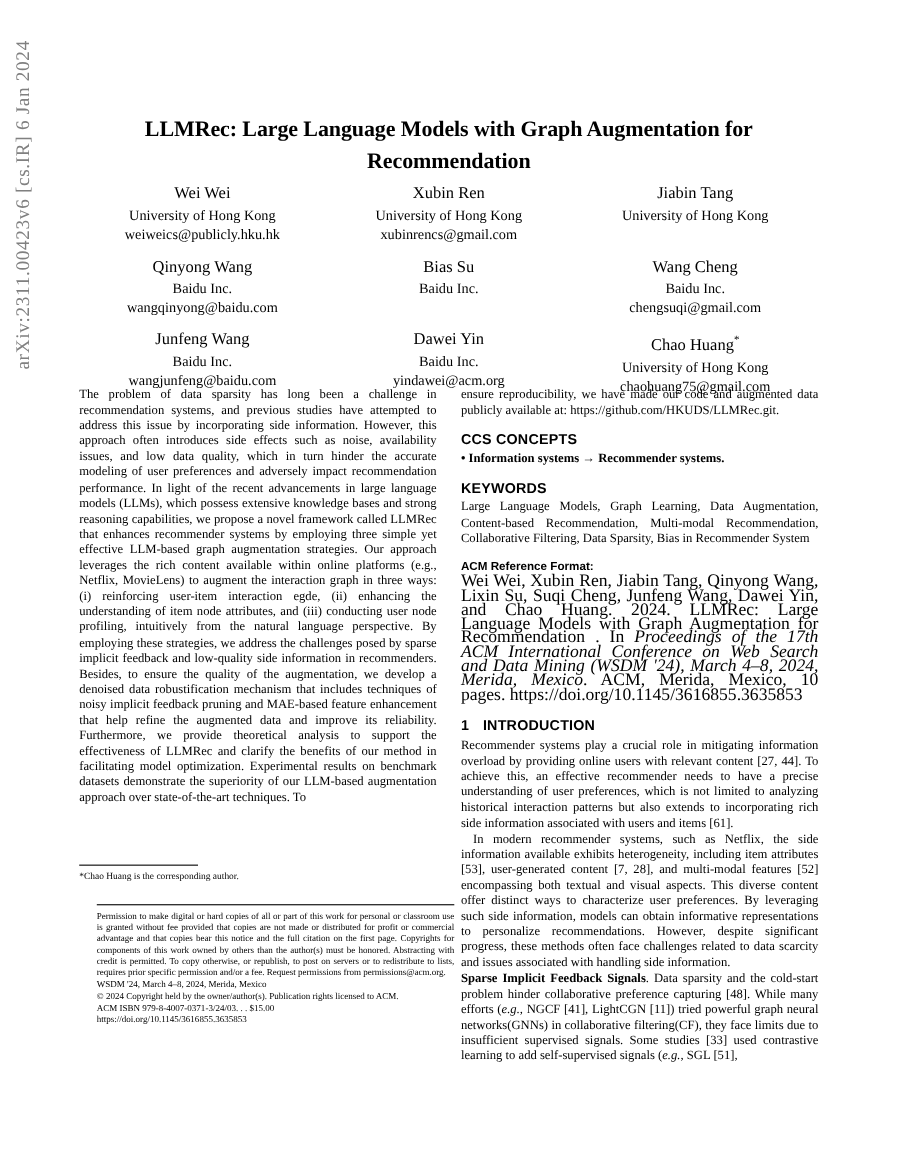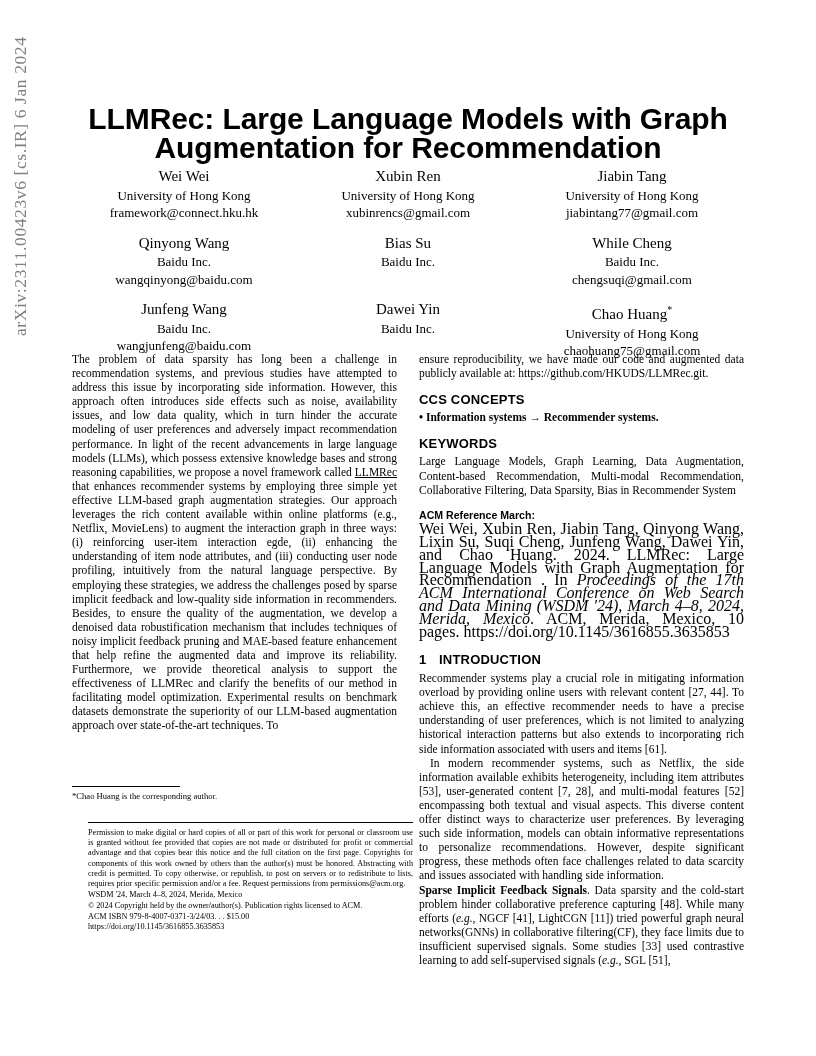--- a/index.html
+++ b/index.html
@@ -37,23 +37,23 @@
 
   
   #title-block {
     position: absolute;
     left: 72px;
     top: 104px;
     width: 672px;
     text-align: center;
   }
   #paper-title {
-    font-family: Liberation Sans, sans-serif;
-    font-weight: bold;
-    font-size: 30px;
+    font-family: Liberation Serif, serif;
+    font-weight: bold;
+    font-size: 20px;
     line-height: 29px;
     letter-spacing: -0.1px;
   }
 
   
   #authors {
     position: absolute;
     left: 72px;
     top: 168px;
     width: 672px;
@@ -114,21 +114,21 @@
   h2.numsec .num { display: inline-block; width: 20px; }
 
   p.body {
     margin: 0;
     text-align: justify;
     text-justify: inter-word;
     hyphens: none;
   }
   p.body.indent { text-indent: 11px; }
 
-  .u { text-decoration: underline; }
+  .u { }
   .it { font-style: italic; }
   .bf { font-weight: bold; }
 
   .ccs-line { font-weight: bold; font-size: 11.5px; margin: 0; }
   .bullet-dot { font-weight: bold; }
 
   .acmref-head {
     font-family: "Liberation Sans", "DejaVu Sans", sans-serif;
     font-weight: bold;
     font-size: 10.6px;
@@ -192,60 +192,60 @@
   <div id="title-block">
     <div id="paper-title">LLMRec: Large Language Models with Graph Augmentation for Recommendation</div>
   </div>
 
   <div id="authors">
 
     <div class="author-row">
       <div class="author-cell">
         <div class="author-name">Wei Wei</div>
         <div class="author-affil">University of Hong Kong</div>
-        <div class="author-email">framework@connect.hku.hk</div>
+        <div class="author-email">weiweics@publicly.hku.hk</div>
       </div>
       <div class="author-cell">
         <div class="author-name">Xubin Ren</div>
         <div class="author-affil">University of Hong Kong</div>
         <div class="author-email">xubinrencs@gmail.com</div>
       </div>
       <div class="author-cell">
         <div class="author-name">Jiabin Tang</div>
         <div class="author-affil">University of Hong Kong</div>
-        <div class="author-email">jiabintang77@gmail.com</div>
       </div>
     </div>
 
     <div class="author-row">
       <div class="author-cell">
         <div class="author-name">Qinyong Wang</div>
         <div class="author-affil">Baidu Inc.</div>
         <div class="author-email">wangqinyong@baidu.com</div>
       </div>
       <div class="author-cell">
         <div class="author-name">Bias Su</div>
         <div class="author-affil">Baidu Inc.</div>
       </div>
       <div class="author-cell">
-        <div class="author-name">While Cheng</div>
+        <div class="author-name">Wang Cheng</div>
         <div class="author-affil">Baidu Inc.</div>
         <div class="author-email">chengsuqi@gmail.com</div>
       </div>
     </div>
 
     <div class="author-row">
       <div class="author-cell">
         <div class="author-name">Junfeng Wang</div>
         <div class="author-affil">Baidu Inc.</div>
         <div class="author-email">wangjunfeng@baidu.com</div>
       </div>
       <div class="author-cell">
         <div class="author-name">Dawei Yin</div>
         <div class="author-affil">Baidu Inc.</div>
+        <div class="author-email">yindawei@acm.org</div>
       </div>
       <div class="author-cell">
         <div class="author-name"><span>Chao Huang</span><span class="star">*</span></div>
         <div class="author-affil">University of Hong Kong</div>
         <div class="author-email">chaohuang75@gmail.com</div>
       </div>
     </div>
 
   </div>
 
@@ -255,21 +255,21 @@
 
   <div class="col" id="col-right">
     <p class="body">ensure reproducibility, we have made our code and augmented data publicly available at: https://github.com/HKUDS/LLMRec.git.</p>
 
     <h2 class="sec spaced">CCS CONCEPTS</h2>
     <p class="ccs-line"><span class="bullet-dot">•</span> <span>Information systems → Recommender systems</span><span>.</span></p>
 
     <h2 class="sec spaced">KEYWORDS</h2>
     <p class="kw-body">Large Language Models, Graph Learning, Data Augmentation, Content-based Recommendation, Multi-modal Recommendation, Collaborative Filtering, Data Sparsity, Bias in Recommender System</p>
 
-    <div class="acmref-head">ACM Reference March:</div>
+    <div class="acmref-head">ACM Reference Format:</div>
     <p class="acmref-body"><span>Wei Wei, Xubin Ren, Jiabin Tang, Qinyong Wang, Lixin Su, Suqi Cheng, Junfeng Wang, Dawei Yin, and Chao Huang. 2024. LLMRec: Large Language Models with Graph Augmentation for Recommendation . In </span><span class="it">Proceedings of the 17th ACM International Conference on Web Search and Data Mining (WSDM '24), March 4–8, 2024, Merida, Mexico</span><span>. ACM, Merida, Mexico, 10 pages. https://doi.org/10.1145/3616855.3635853</span></p>
 
     <h2 class="numsec"><span class="num">1</span><span>INTRODUCTION</span></h2>
 
     <p class="body">Recommender systems play a crucial role in mitigating information overload by providing online users with relevant content [27, 44]. To achieve this, an effective recommender needs to have a precise understanding of user preferences, which is not limited to analyzing historical interaction patterns but also extends to incorporating rich side information associated with users and items [61].</p>
     <p class="body indent">In modern recommender systems, such as Netflix, the side information available exhibits heterogeneity, including item attributes [53], user-generated content [7, 28], and multi-modal features [52] encompassing both textual and visual aspects. This diverse content offer distinct ways to characterize user preferences. By leveraging such side information, models can obtain informative representations to personalize recommendations. However, despite significant progress, these methods often face challenges related to data scarcity and issues associated with handling side information.</p>
     <p class="body"><span class="bf">Sparse Implicit Feedback Signals</span><span>. Data sparsity and the cold-start problem hinder collaborative preference capturing [48]. While many efforts (</span><span class="it">e.g.</span><span>, NGCF [41], LightCGN [11]) tried powerful graph neural networks(GNNs) in collaborative filtering(CF), they face limits due to insufficient supervised signals. Some studies [33] used contrastive learning to add self-supervised signals (</span><span class="it">e.g.</span><span>, SGL [51],</span></p>
   </div>
 
   <div id="footnote">

